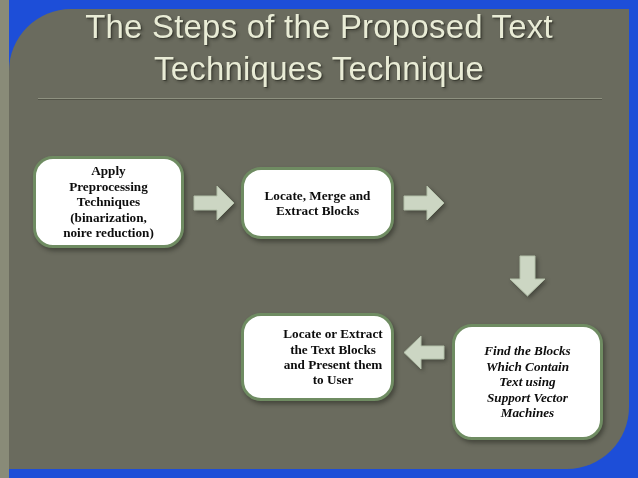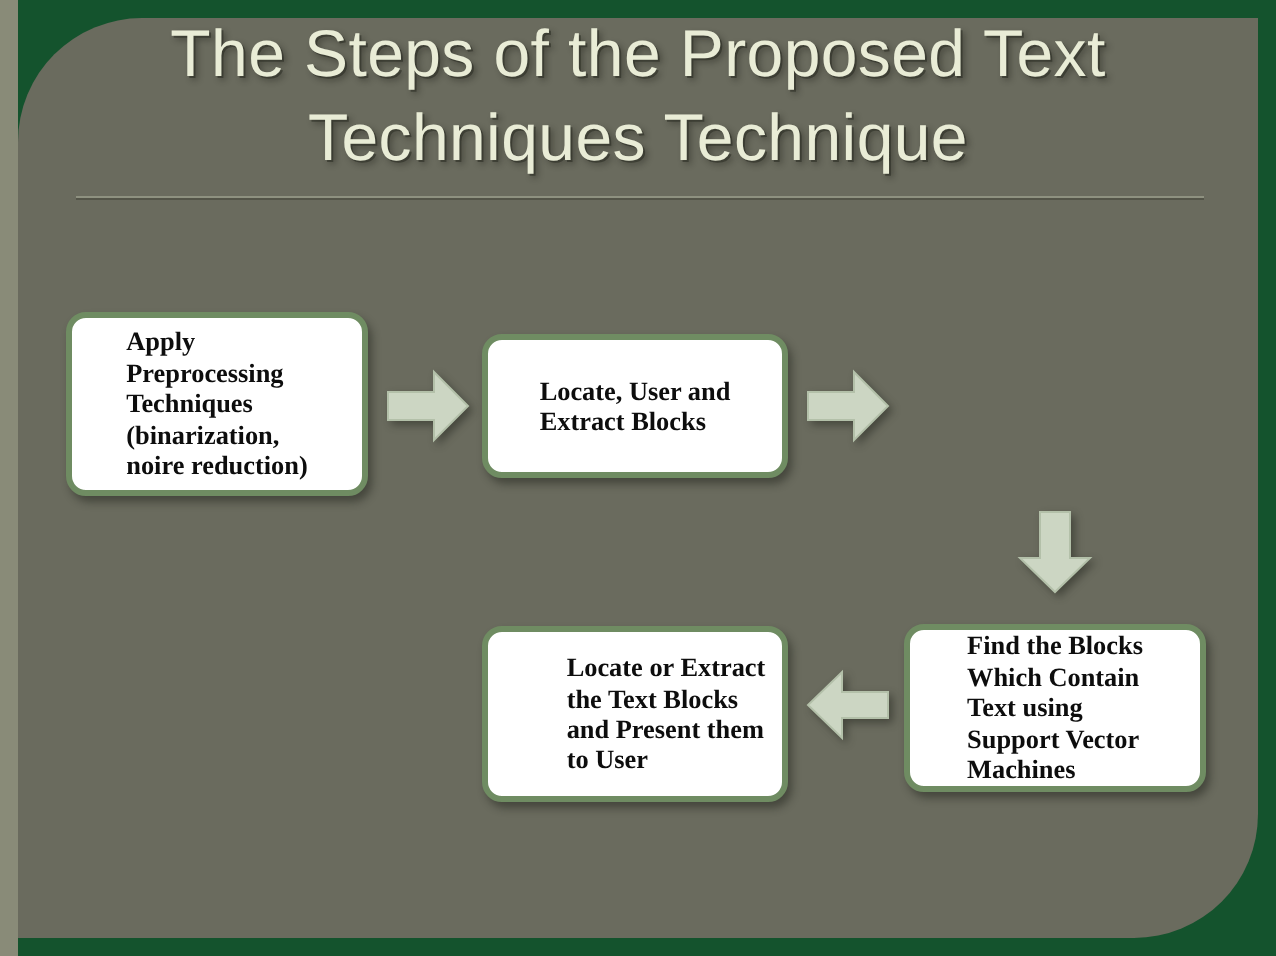--- a/index.html
+++ b/index.html
@@ -8,21 +8,21 @@
   html, body {
     width:638px; height:478px;
     overflow:hidden;
     background:#8b8d7a;
     font-family:"Liberation Sans", sans-serif;
   }
 
   #slide {
     position:relative;
     width:638px; height:478px;
-    background:#14532d;
+    background:#1d4ed8;
   }
 
   
   .edge-strip {
     position:absolute; left:0; top:0;
     width:9px; height:478px;
     background:#898b78;
   }
 
   
@@ -60,43 +60,43 @@
     width:564px; height:1px;
     background:#8e9180;
     box-shadow:0 1px 0 rgba(40,42,32,.35);
   }
 
   
   .box {
     position:absolute;
     background:#ffffff;
     border:3px solid #6f8c62;
-    border-radius:10px;
+    border-radius:20px;
     box-shadow:2px 3px 4px rgba(25,27,20,.45);
     display:flex;
     align-items:center;
     justify-content:center;
-    text-align:left;
+    text-align:center;
     padding:4px 6px;
   }
   .box-text {
     font-family:"Liberation Serif", serif;
     font-weight:bold;
     font-size:13.2px;
     line-height:15.4px;
     color:#0d0d0d;
     white-space:pre-line;
   }
 
   
   #box-1 { left:33px;  top:156px; width:151px; height:92px; }
   #box-2 { left:241px; top:167px; width:153px; height:72px; }
   #box-3 { left:452px; top:161px; width:151px; height:84px; }
   
-  #box-4 { left:452px; top:312px; width:151px; height:84px; }
+  #box-4 { left:452px; top:324px; width:151px; height:116px;font-style:italic; }
   #box-5 { left:241px; top:313px; width:153px; height:88px;padding-left:37px; }
 
   
   .arrow { position:absolute; }
   .arrow svg { display:block; overflow:visible; }
   .arrow .shape {
     fill:#ccd6c3;
     stroke:#b3c0a9;
     stroke-width:1;
     filter:drop-shadow(2px 2px 2px rgba(25,27,20,.45));
@@ -123,21 +123,21 @@
 
   <div class="box" id="box-1">
     <span class="box-text">Apply
 Preprocessing
 Techniques
 (binarization,
 noire reduction)</span>
   </div>
 
   <div class="box" id="box-2">
-    <span class="box-text">Locate, User and
+    <span class="box-text">Locate, Merge and
 Extract Blocks</span>
   </div>
 
 
   <div class="box" id="box-4">
     <span class="box-text">Find the Blocks
 Which Contain
 Text using
 Support Vector
 Machines</span>

